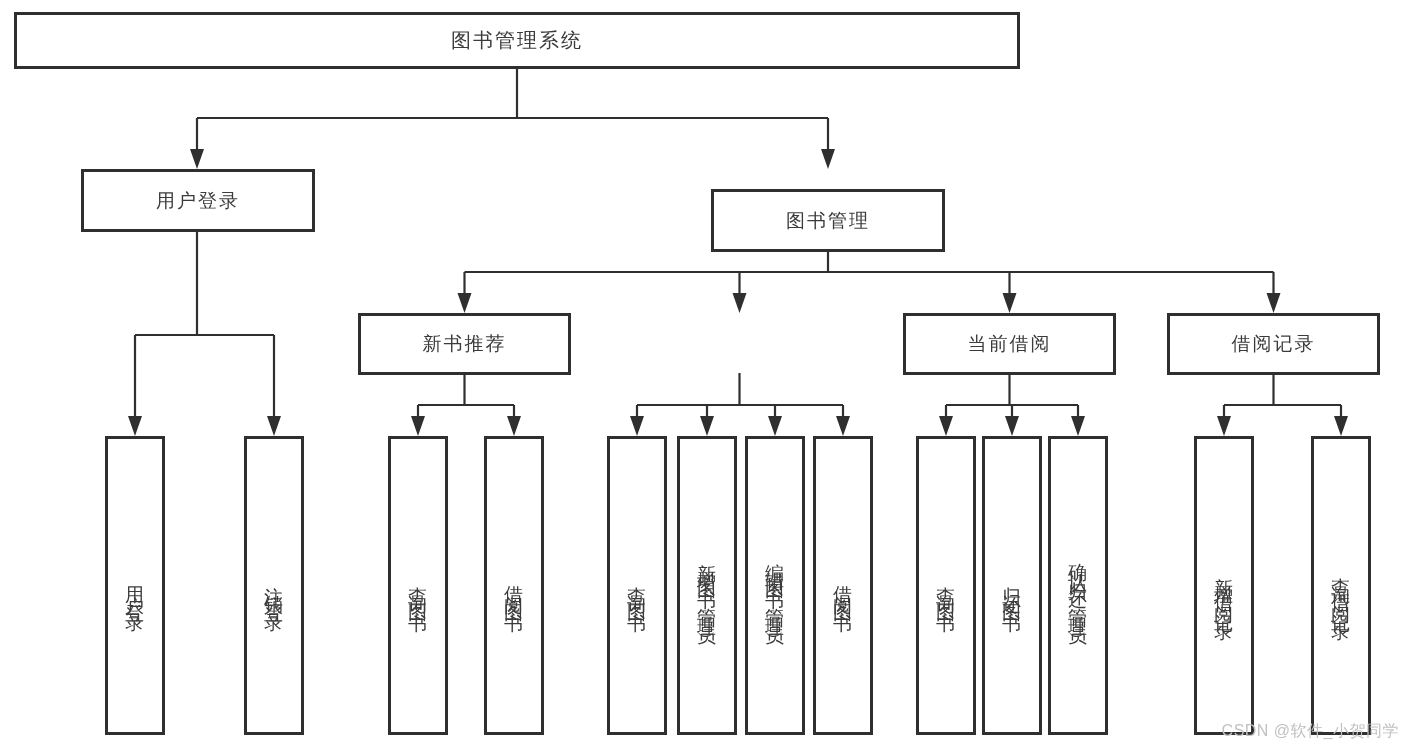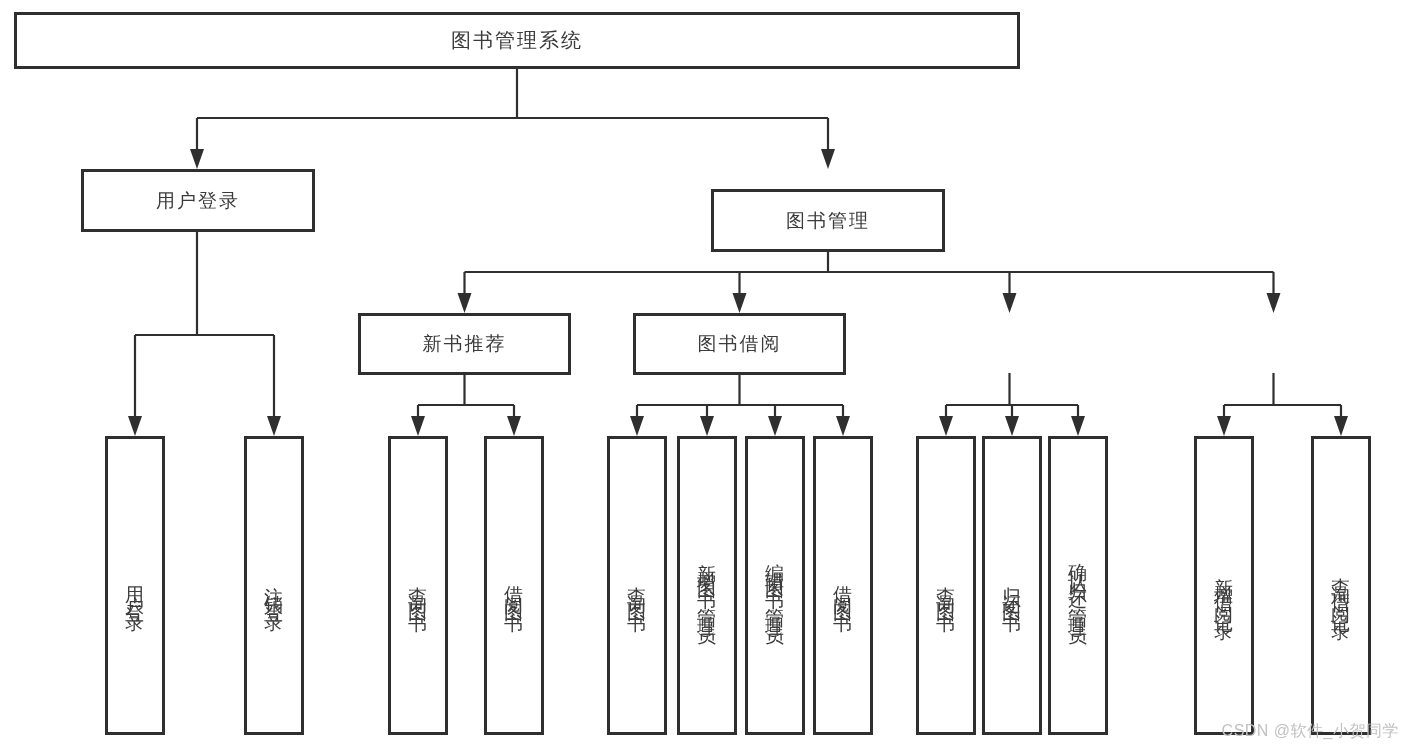--- a/index.html
+++ b/index.html
@@ -134,21 +134,22 @@
       <polygon points="1334,416 1348,416 1341,436"></polygon>
     </g>
   </svg>
 
   <div class="node root n-root">图书管理系统</div>
 
   <div class="node n-user-login">用户登录</div>
   <div class="node n-book-mgmt">图书管理</div>
 
   <div class="node n-l3 n-new-book">新书推荐</div>
-  <div class="node n-l3 n-book-borrow">图书借阅</div>
+  <div class="node n-l3 n-current-borrow">当前借阅</div>
+  <div class="node n-l3 n-borrow-records">借阅记录</div>
 
   <div class="node vertical leaf lf-ul1">用户登录</div>
   <div class="node vertical leaf lf-ul2">注销登录</div>
 
   <div class="node vertical leaf lf-nb1">查询图书</div>
   <div class="node vertical leaf lf-nb2">借阅图书</div>
 
   <div class="node vertical leaf lf-bb1">查询图书</div>
   <div class="node vertical leaf lf-bb2">新增图书（管理员）</div>
   <div class="node vertical leaf lf-bb3">编辑图书（管理员）</div>

